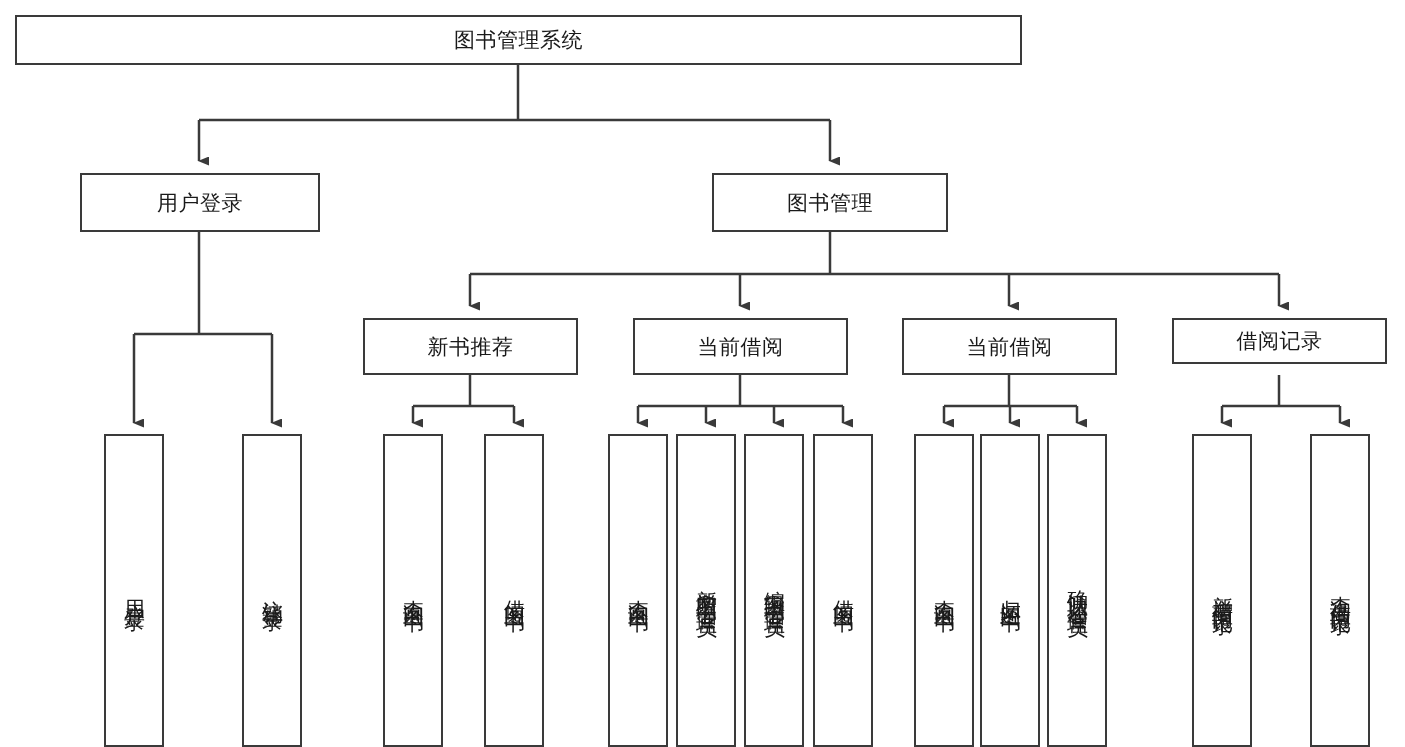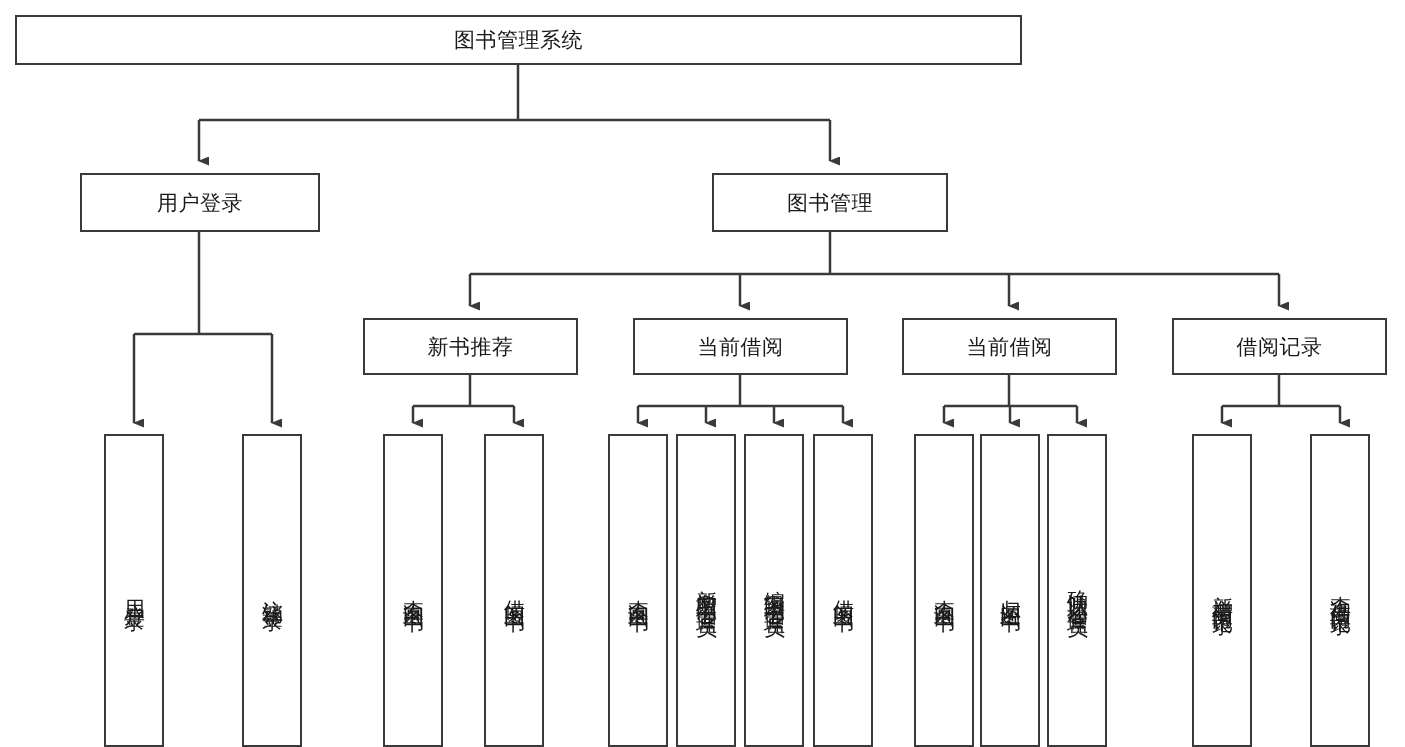--- a/index.html
+++ b/index.html
@@ -132,21 +132,21 @@
 
   <div class="node h" style="left:363px; top:318px; width:215px; height:57px;justify-content:center;">
     <span>新书推荐</span>
   </div>
   <div class="node h" style="left:633px; top:318px; width:215px; height:57px;">
     <span>当前借阅</span>
   </div>
   <div class="node h" style="left:902px; top:318px; width:215px; height:57px;">
     <span>当前借阅</span>
   </div>
-  <div class="node h" style="left:1172px; top:318px; width:215px; height:57px;">
+  <div class="node h" style="left:1172px; top:318px; width:215px; height:46px;">
     <span>借阅记录</span>
   </div>
 
   <div class="node v" style="left:104px; top:434px; width:60px; height:313px;">
     <span class="vtxt">用户登录</span>
   </div>
   <div class="node v" style="left:242px; top:434px; width:60px; height:313px;">
     <span class="vtxt">注销登录</span>
   </div>
 

